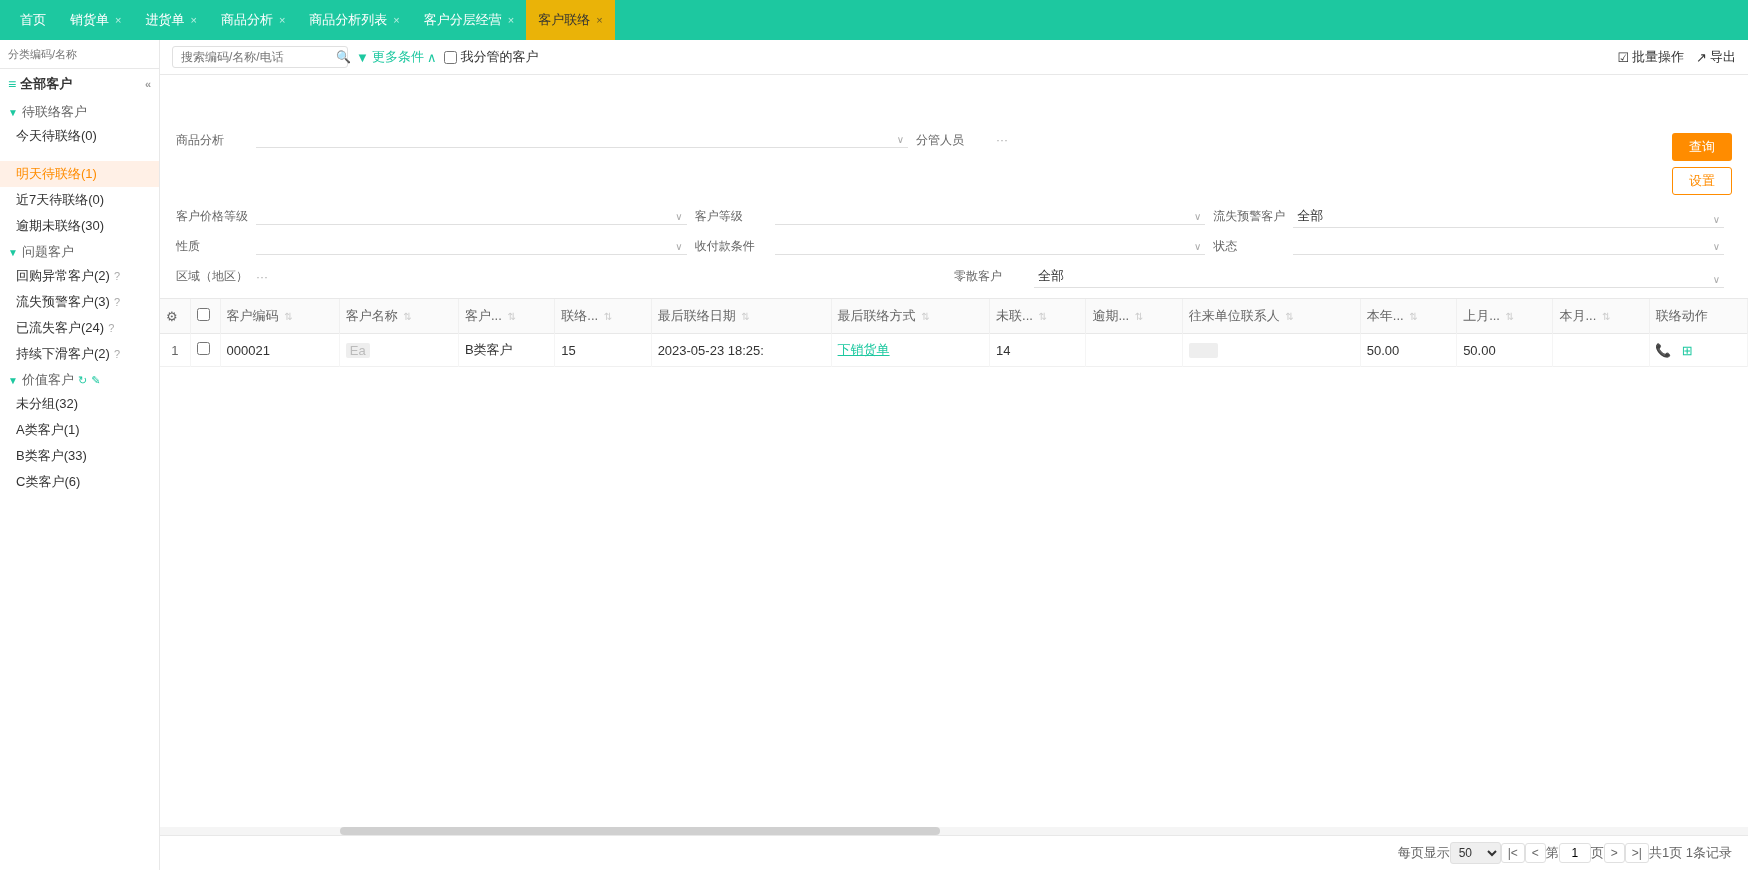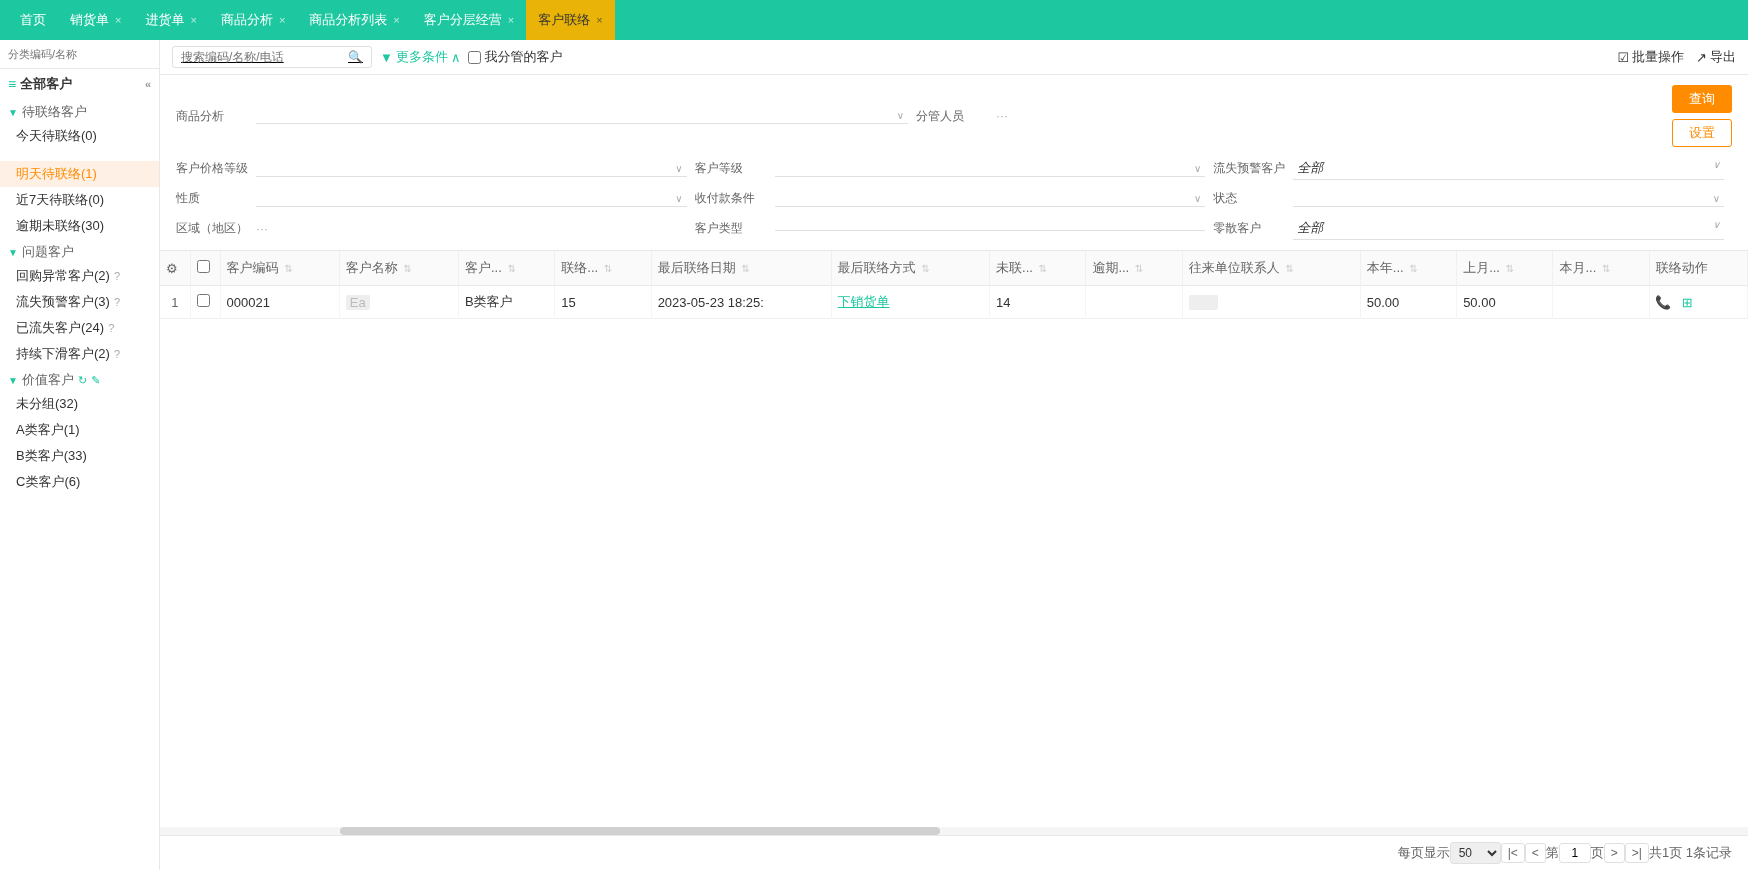--- a/index.html
+++ b/index.html
@@ -124,23 +124,22 @@
       display: flex;
       align-items: center;
       gap: 8px;
     }
     .search-box {
       display: flex;
       align-items: center;
       border: 1px solid #e0e0e0;
       border-radius: 3px;
       padding: 3px 8px;
-      width: 200px;
+      width: 176px;
       background: white;
-      text-decoration: underline;
     }
     .search-box input {
       border: none;
       outline: none;
       font-size: 12px;
       color: #999;
       flex: 1;
       background: transparent;
     }
     .search-icon { color: #ccc; font-size: 12px; cursor: pointer; }
@@ -223,28 +222,27 @@
       position: relative;
     }
     .filter-select .caret {
       margin-left: auto;
       font-size: 10px;
       color: #aaa;
     }
     .filter-select-with-value {
       flex: 1;
       display: flex;
-      align-items: flex-start;
+      align-items: flex-end;
       border-bottom: 1px solid #e0e0e0;
       padding: 2px 4px;
       font-size: 12px;
       color: #333;
       cursor: pointer;
       margin-right: 8px;
-      font-style: italic;
     }
     .filter-select-with-value .caret {
       margin-left: auto;
       font-size: 10px;
       color: #aaa;
     }
     .filter-dots {
       color: #aaa;
       font-size: 12px;
       margin-right: 8px;
@@ -252,20 +250,21 @@
     }
     .query-btn {
       background: #ff8c00;
       color: white;
       border: none;
       padding: 5px 16px;
       border-radius: 3px;
       cursor: pointer;
       font-size: 13px;
       white-space: nowrap;
+      margin-top: 48px;
     }
     .setting-btn {
       background: white;
       color: #ff8c00;
       border: 1px solid #ff8c00;
       padding: 4px 16px;
       border-radius: 3px;
       cursor: pointer;
       font-size: 13px;
       white-space: nowrap;
@@ -574,26 +573,20 @@
             <span style="flex:1;"></span>
             <span class="caret">∨</span>
           </div>
         </div>
       </div>
 
       <div class="filter-row">
         <div class="filter-field">
           <span class="filter-label">区域（地区）</span>
           <span class="filter-dots">···</span>
-        </div>
-        <div class="filter-field">
-          <span class="filter-label">客户类型</span>
-          <div class="filter-select">
-            <span style="flex:1;"></span>
-          </div>
         </div>
         <div class="filter-field">
           <span class="filter-label">零散客户</span>
           <div class="filter-select-with-value">
             <span>全部</span>
             <span class="caret">∨</span>
           </div>
         </div>
       </div>
     </div>

